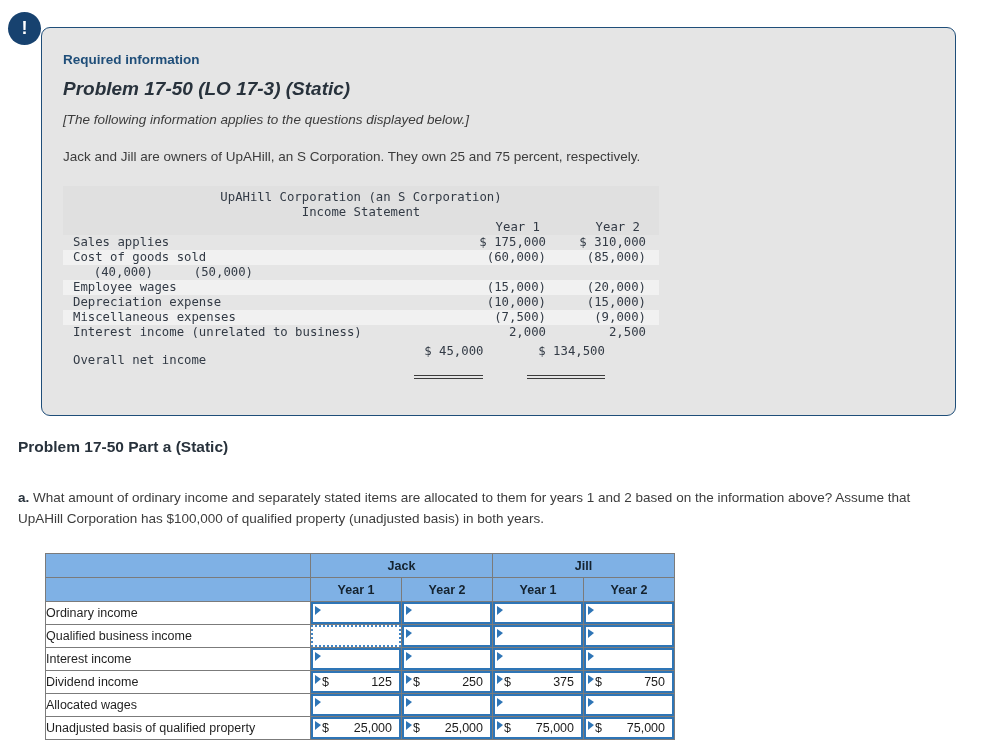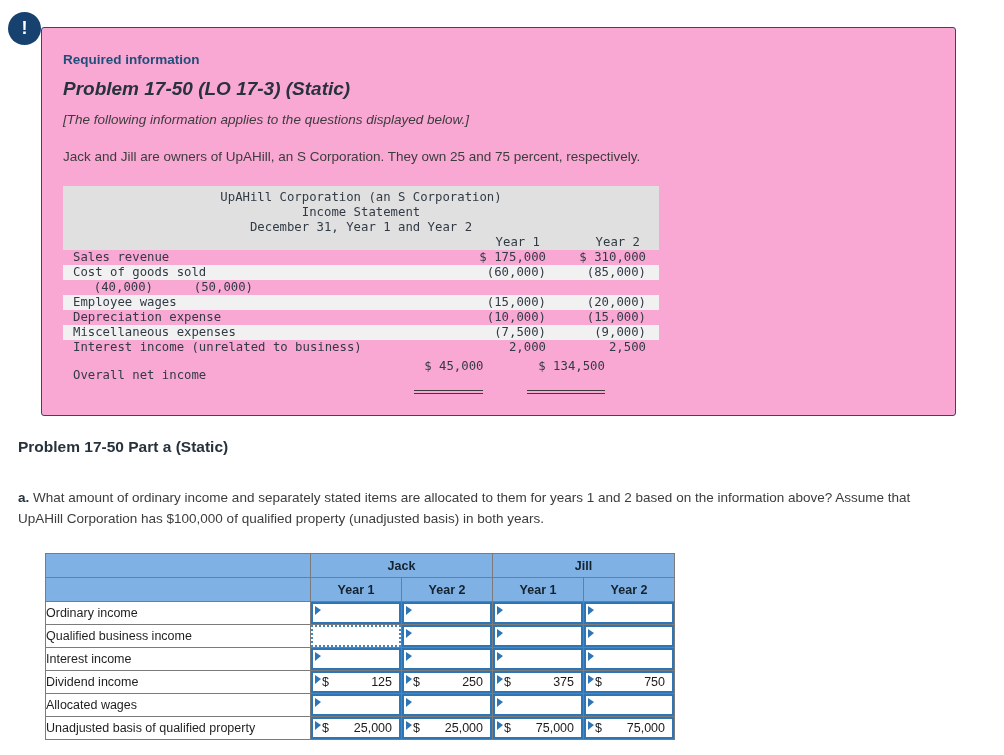--- a/index.html
+++ b/index.html
@@ -12,22 +12,22 @@
   
   .alert-circle{
     position:absolute;left:8px;top:12px;width:33px;height:33px;border-radius:50%;
     background:#17426f;color:#fff;font-weight:bold;font-size:18px;
     display:flex;align-items:center;justify-content:center;z-index:3;
   }
 
   
   .info-box{
     position:absolute;left:41px;top:27px;width:915px;height:389px;
-    border:1px solid #1f4e79;border-radius:3px;box-sizing:border-box;
-    padding:24px 20px 0 21px;background:#f9a8d4;z-index:1;
+    border:1px solid #1f4e79;border-radius:9px;box-sizing:border-box;
+    padding:24px 20px 0 21px;background:#e5e5e5;z-index:1;
   }
   .req-label{color:#1f4e79;font-weight:bold;font-size:13.5px;line-height:15px;margin:0 0 13px 0;}
   .problem-title{font-size:19px;font-weight:bold;color:#28323c;line-height:18px;margin:8px 0 14px 0;font-style:italic;}
   .note{font-style:italic;font-size:13.5px;color:#3c3c3c;line-height:16px;margin:0 0 21px 0;}
   .intro{font-size:13.5px;color:#3c3c3c;line-height:16px;margin:0 0 21px 0;}
 
   
   .stmt{width:596px;font-family:"DejaVu Sans Mono","Liberation Mono",monospace;
         font-size:12.3px;color:#323a45;}
   .stmt-head{background:#e0e0e0;padding-top:4px;}
@@ -78,31 +78,30 @@
 <div class="info-box">
   <p class="req-label">Required information</p>
   <h2 class="problem-title">Problem 17-50 (LO 17-3) (Static)</h2>
   <p class="note">[The following information applies to the questions displayed below.]</p>
   <p class="intro">Jack and Jill are owners of UpAHill, an S Corporation. They own 25 and 75 percent, respectively.</p>
 
   <div class="stmt">
     <div class="stmt-head">
       <div class="stmt-title">UpAHill Corporation (an S Corporation)</div>
       <div class="stmt-title">Income Statement</div>
-      <div class="stmt-title">December 31, Year 1 and Year 2</div>
       <div class="srow head-cols">
         <div class="c-label"></div>
         <div class="c-v1">Year 1</div>
         <div class="c-v2">Year 2</div>
         <div class="c-sp"></div>
       </div>
     </div>
 
     <div class="srow">
-      <div class="c-label">Sales revenue</div>
+      <div class="c-label">Sales applies</div>
       <div class="c-v1">$ 175,000</div>
       <div class="c-v2">$ 310,000</div>
       <div class="c-sp"></div>
     </div>
     <div class="srow alt">
       <div class="c-label">Cost of goods sold</div>
       <div class="c-v1">(60,000)</div>
       <div class="c-v2">(85,000)</div>
       <div class="c-sp"></div>
     </div>

